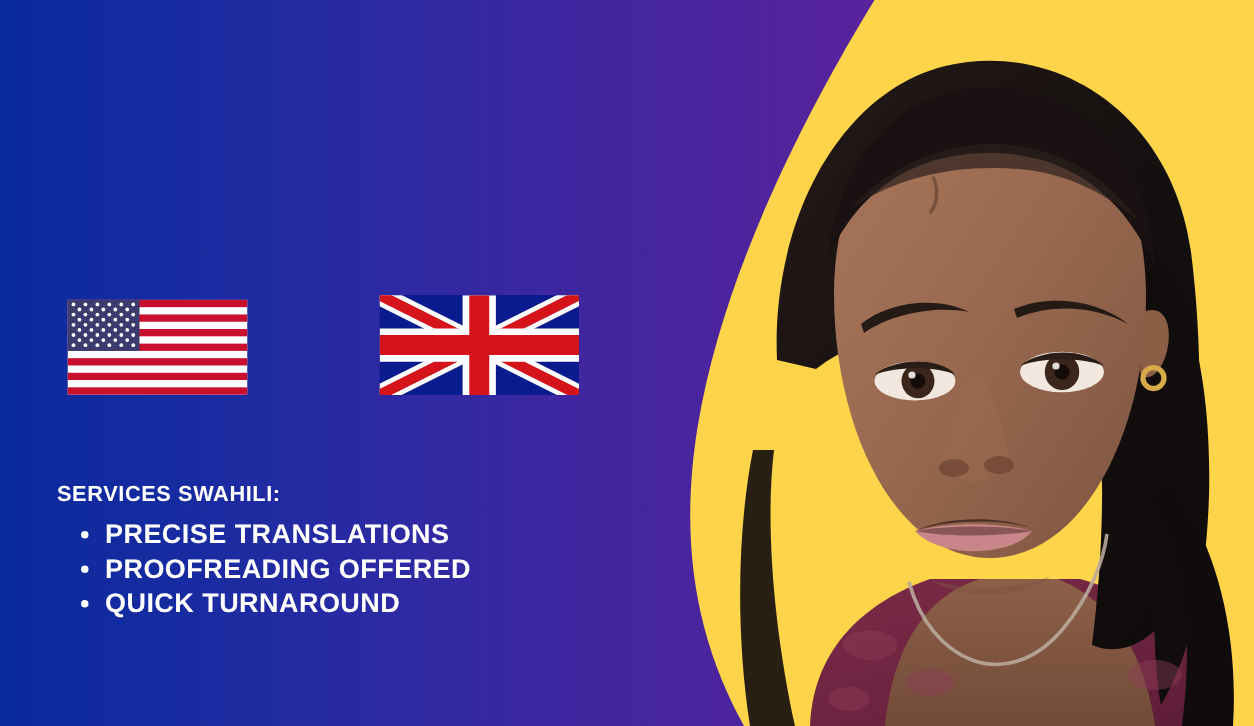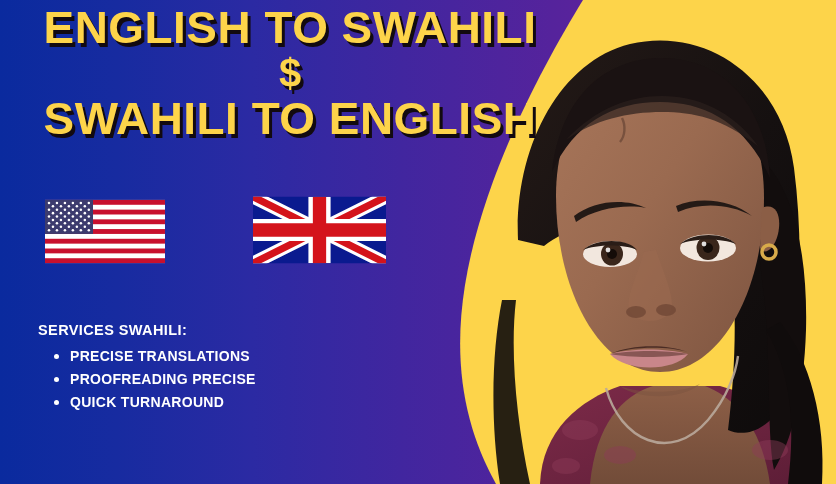--- a/index.html
+++ b/index.html
@@ -98,21 +98,21 @@
     margin:0 0 7px 0;
     color:#ffffff;
   }
   .services-list{
     list-style:none;
     margin:0;
     padding:0 0 0 16px;
   }
   .services-list li{
     position:relative;
-    font-size:14px;
+    font-size:18px;
     font-weight:bold;
     letter-spacing:0.3px;
     line-height:23px;
     color:#ffffff;
     padding-left:16px;
   }
   .services-list li .bullet{
     position:absolute;
     left:0; top:9px;
     width:5px;height:5px;
@@ -210,25 +210,20 @@
             <ellipse cx="110" cy="430" rx="18" ry="10"></ellipse>
             <ellipse cx="150" cy="455" rx="16" ry="9"></ellipse>
             <ellipse cx="96" cy="466" rx="14" ry="8"></ellipse>
             <ellipse cx="300" cy="450" rx="18" ry="10"></ellipse>
           </g>
         </g>
       </svg>
     </div>
   </div>
 
-  <div class="headline">
-    <div class="hl-line">ENGLISH TO SWAHILI</div>
-    <div class="hl-sym">$</div>
-    <div class="hl-line">SWAHILI TO ENGLISH</div>
-  </div>
 
   <div class="flags">
 
     <div class="flag flag-us">
       <svg width="120" height="77" viewBox="0 0 1235 650" xmlns="http://www.w3.org/2000/svg" aria-hidden="true">
         <rect width="1235" height="650" fill="#ffffff"></rect>
         <g fill="#c8102e">
           <rect y="0" width="1235" height="50"></rect>
           <rect y="100" width="1235" height="50"></rect>
           <rect y="200" width="1235" height="50"></rect>
@@ -330,21 +325,21 @@
 
   <div class="services">
     <div class="services-title">SERVICES SWAHILI:</div>
     <ul class="services-list">
       <li>
         <span class="bullet"></span>
         <span>PRECISE TRANSLATIONS</span>
       </li>
       <li>
         <span class="bullet"></span>
-        <span>PROOFREADING PRECISE</span>
+        <span>PROOFREADING OFFERED</span>
       </li>
       <li>
         <span class="bullet"></span>
         <span>QUICK TURNAROUND</span>
       </li>
     </ul>
   </div>
 
 </div>
 

